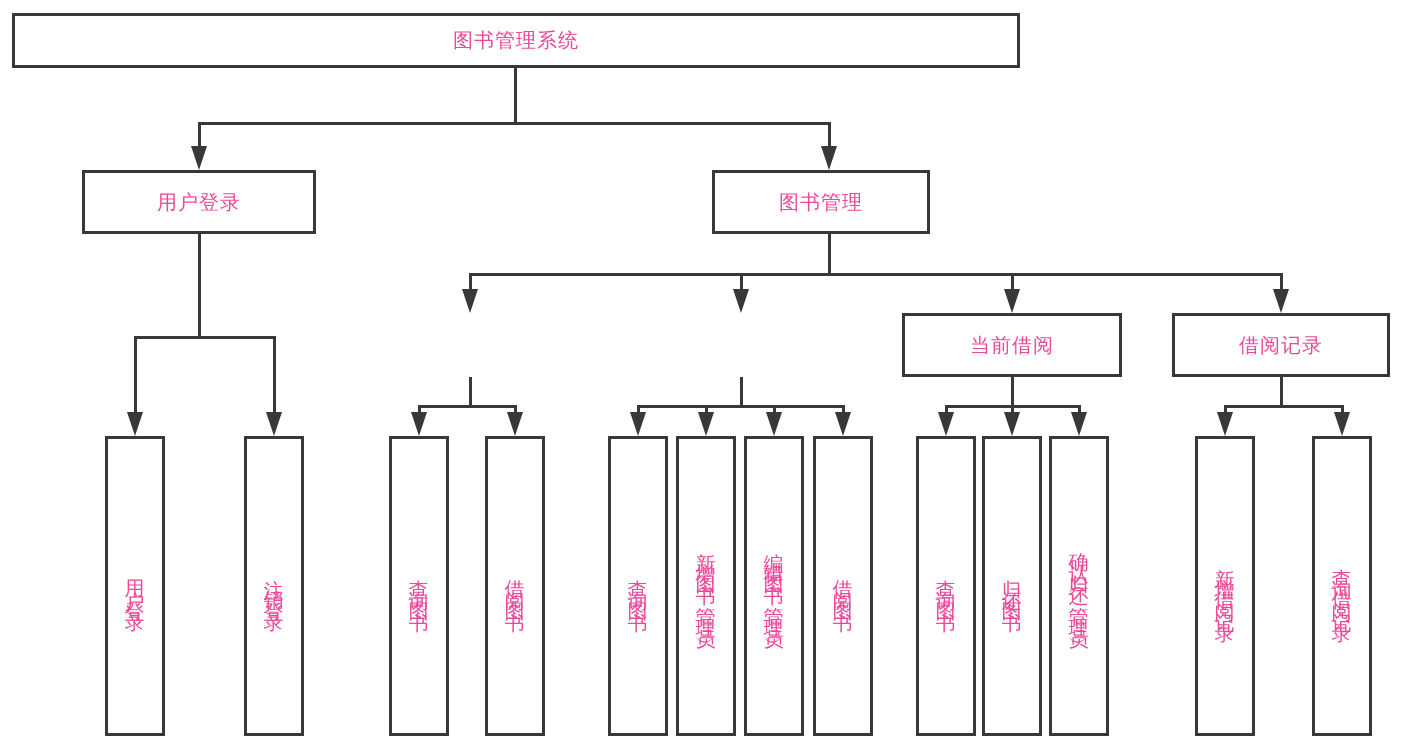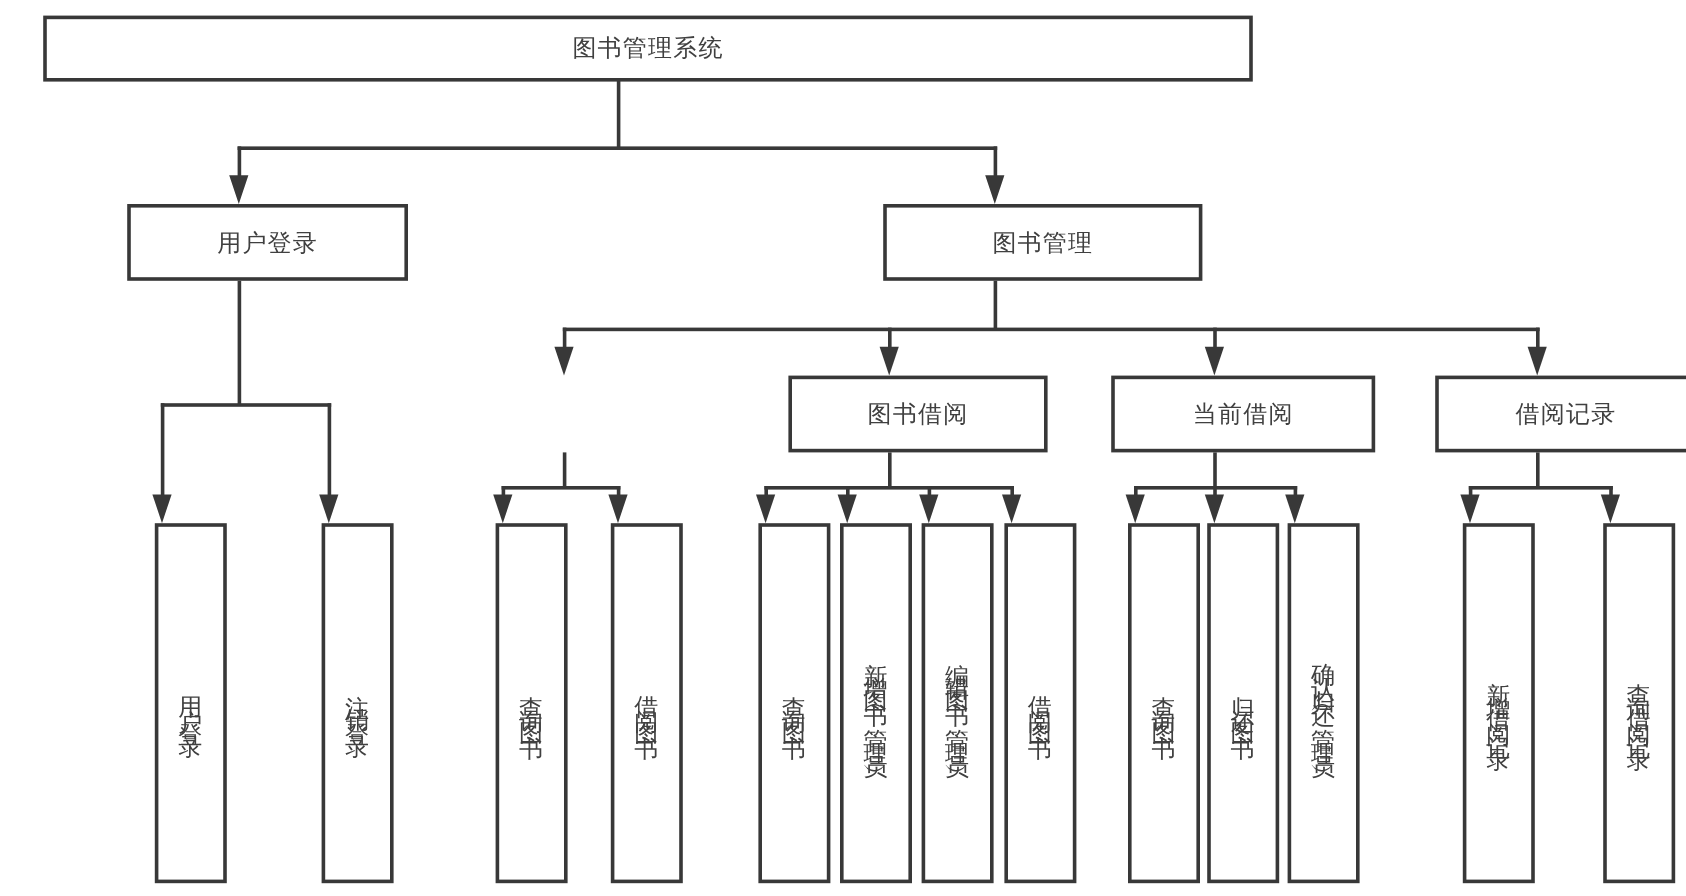--- a/index.html
+++ b/index.html
@@ -3,21 +3,21 @@
 <meta charset="utf-8">
 <style>
   html,body{margin:0;padding:0;background:#ffffff;}
   .canvas{
     position:relative;width:1405px;height:747px;background:#ffffff;
     overflow:hidden;font-family:"DejaVu Sans","Liberation Sans",sans-serif;
   }
   .box{
     position:absolute;box-sizing:border-box;border:3px solid #383838;
     background:transparent;display:flex;align-items:center;justify-content:center;
-    color:#404040;font-size:20px;letter-spacing:1px;z-index:2;margin-left:24px;
+    color:#ec4899;font-size:20px;letter-spacing:1px;z-index:2;
   }
   .hbox{height:64px;top:170px;}
   .vbox{width:60px;height:300px;top:436px;}
   .vlabel{
     writing-mode:vertical-rl;text-orientation:mixed;
     font-size:20px;letter-spacing:11px;line-height:1;
   }
   .line{position:absolute;background:#383838;z-index:1;}
   .arrow{
     position:absolute;width:0;height:0;z-index:1;
@@ -90,23 +90,22 @@
   <div class="line" style="left:1224px;top:405px;width:120px;height:3px;"></div>
   <div class="line" style="left:1224px;top:405px;width:3px;height:10px;"></div>
   <div class="arrow" style="left:1217px;top:412px;"></div>
   <div class="line" style="left:1341px;top:405px;width:3px;height:10px;"></div>
   <div class="arrow" style="left:1334px;top:412px;"></div>
 
 
   <div class="box" style="left:12px;top:13px;width:1008px;height:55px;">图书管理系统</div>
 
   <div class="box hbox" style="left:82px;width:234px;">用户登录</div>
-  <div class="box hbox" style="left:712px;width:266px;">图书管理</div>
+  <div class="box hbox" style="left:712px;width:218px;">图书管理</div>
 
-  <div class="box hbox" style="left:633px;top:313px;width:216px;">图书借阅</div>
   <div class="box hbox" style="left:902px;top:313px;width:220px;">当前借阅</div>
   <div class="box hbox" style="left:1172px;top:313px;width:218px;">借阅记录</div>
 
   <div class="box vbox" style="left:105px;">
     <span class="vlabel">用户登录</span>
   </div>
   <div class="box vbox" style="left:244px;">
     <span class="vlabel">注销登录</span>
   </div>
 

